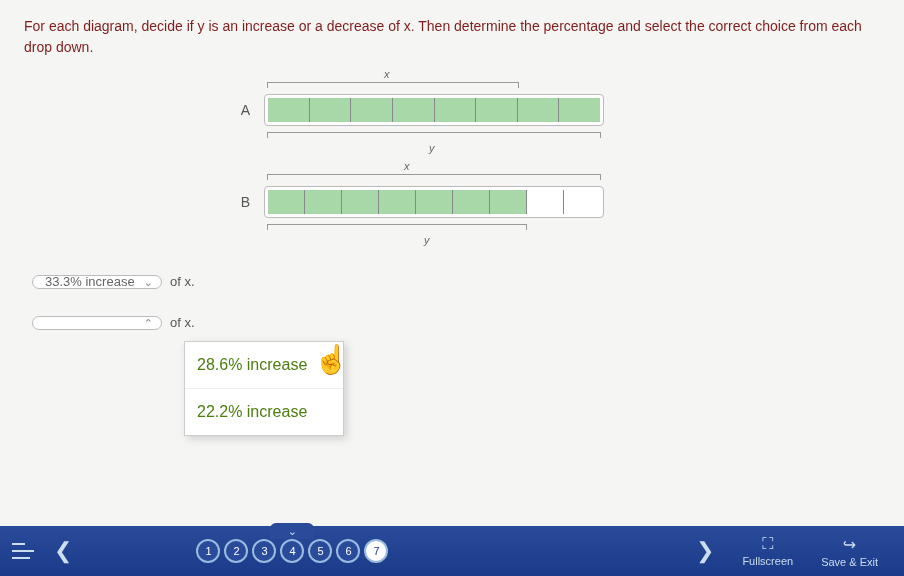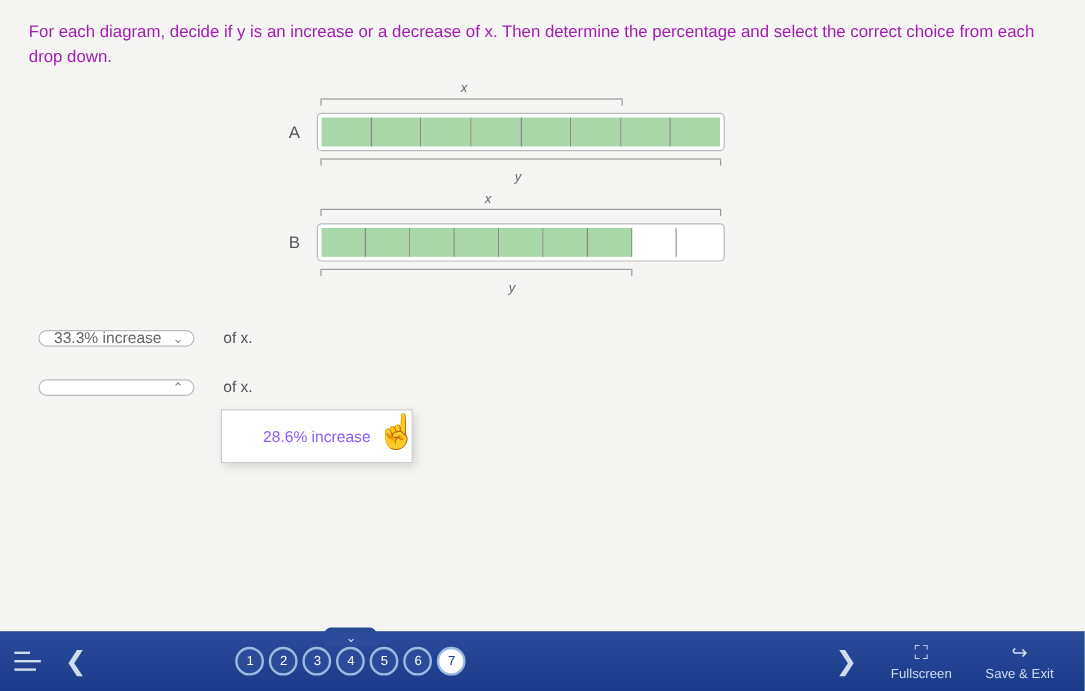--- a/index.html
+++ b/index.html
@@ -10,21 +10,21 @@
     height: 576px;
     overflow: hidden;
     position: relative;
     color: #555;
   }
   .content {
     padding: 16px 24px 0 24px;
   }
   .instructions {
     font-size: 14px;
-    color: #a21caf;
+    color: #7f1d1d;
     line-height: 1.5;
     margin-bottom: 30px;
   }
   .diagrams {
     margin-left: 200px;
     margin-bottom: 50px;
   }
   .diagram-row {
     display: flex;
     align-items: center;
@@ -97,38 +97,37 @@
     align-items: center;
   }
   .chev {
     position: absolute;
     right: 8px;
     top: 50%;
     transform: translateY(-50%);
     font-size: 11px;
     color: #888;
   }
-  .suffix { margin-left: 24px; font-size: 13px; }
+  .suffix { margin-left: 8px; font-size: 13px; }
   .dropdown-menu {
     position: absolute;
     top: 26px;
     left: 160px;
     width: 160px;
     background: #fff;
     border: 1px solid #ccc;
     box-shadow: 3px 3px 8px rgba(0,0,0,0.15);
     z-index: 5;
   }
   .dropdown-menu .opt {
     padding: 14px 12px;
-    font-size: 13px;
-    color: #8b5cf6;
+    font-size: 16px;
+    color: #4d7c0f;
     border-bottom: 1px solid #eee;
     cursor: pointer;
-    text-align: center;
   }
   .dropdown-menu .opt:last-child { border-bottom: none; }
   .cursor-hand {
     position: absolute;
     left: 290px;
     top: 28px;
     font-size: 28px;
     color: #333;
     z-index: 6;
     pointer-events: none;
@@ -260,20 +259,21 @@
     <div class="qrow" style="margin-bottom:120px;">
       <span style="width:8px"></span>
       <span class="dropdown">
         <span></span>
         <span class="chev">⌃</span>
       </span>
       <span class="suffix">of x.</span>
 
       <div class="dropdown-menu">
         <div class="opt">28.6% increase</div>
+        <div class="opt">22.2% increase</div>
       </div>
 
       <span class="cursor-hand">☝</span>
     </div>
   </div>
 </div>
 
 <div class="bottom-bar">
   <div class="hamburger">
       <span></span>

